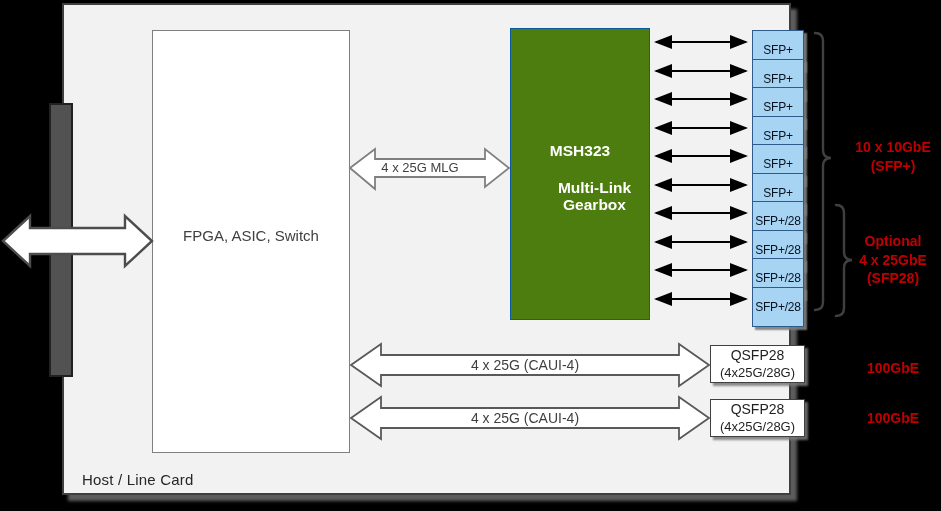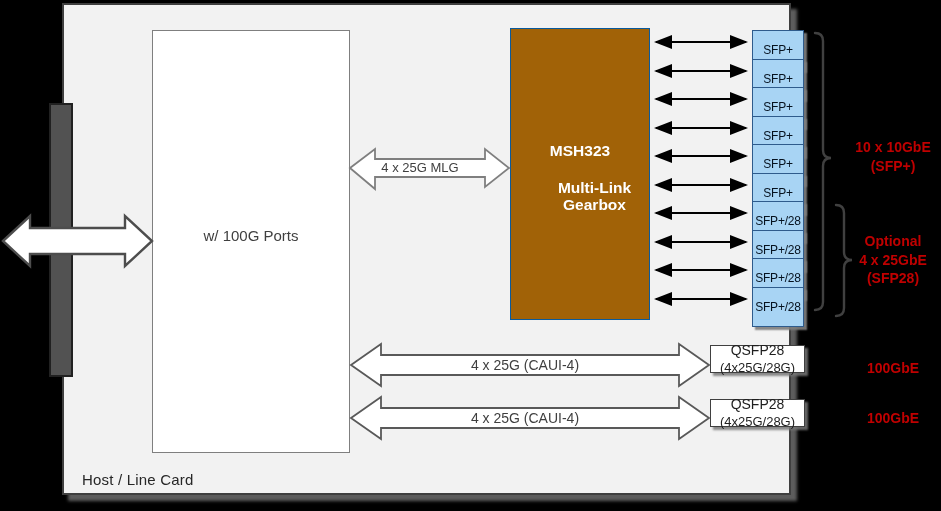--- a/index.html
+++ b/index.html
@@ -24,36 +24,36 @@
   
   .fpga-box{
     position:absolute;left:152px;top:30px;width:198px;height:423px;
     background:#FFFFFF;border:1.6px solid #7F7F7F;box-sizing:border-box;
     text-align:center;color:#3F3F3F;font-size:15px;line-height:18px;
   }
   .fpga-text{margin-top:196px;}
   
   .gearbox-box{
     position:absolute;left:510px;top:28px;width:140px;height:292px;
-    background:#a16207;border:1px solid #0A5A9C;box-sizing:border-box;
+    background:#4d7c0f;border:1px solid #0A5A9C;box-sizing:border-box;
     color:#FFFFFF;text-align:center;font-weight:bold;
   }
   .gearbox-title{margin-top:113px;font-size:15.5px;line-height:18px;}
   .gearbox-sub{margin-top:19px;font-size:15.5px;line-height:17px;padding-left:29px;}
   
   .module{
     position:absolute;left:752px;width:52px;height:40px;
     background:#A8D4F4;border:1.7px solid #2E5B8C;box-sizing:border-box;
     box-shadow:3px 3px 1.5px rgba(125,125,125,0.9);
     display:flex;align-items:center;justify-content:center;
     font-size:12px;color:#06121f;letter-spacing:-0.2px;
   }
   
   .qsfp-box{
-    position:absolute;left:710px;width:95px;height:28px;
+    position:absolute;left:710px;width:95px;height:38px;
     background:#FFFFFF;border:1.7px solid #404040;box-sizing:border-box;
     box-shadow:3px 3px 2px rgba(120,120,120,0.85);
     display:flex;flex-direction:column;align-items:center;justify-content:center;
     color:#1F1F1F;line-height:17px;
   }
   .qsfp-box .l1{font-size:14px;}
   .qsfp-box .l2{font-size:13px;}
   
   .arrow-label{
     position:absolute;text-align:center;color:#3F3F3F;z-index:6;
@@ -78,21 +78,21 @@
 
 <div class="stage">
 
   <div class="host-card"></div>
   <div class="host-card-label">Host / Line Card</div>
 
   <div class="connector-bar"></div>
 
   <div class="fpga-box">
     <div class="fpga-text">
-      <div>w/ 100G Ports</div>
+      <div>FPGA, ASIC, Switch</div>
     </div>
   </div>
 
   <div class="gearbox-box">
     <div class="gearbox-title">MSH323</div>
     <div class="gearbox-sub">
       <div>Multi-Link Gearbox</div>
     </div>
   </div>
 

